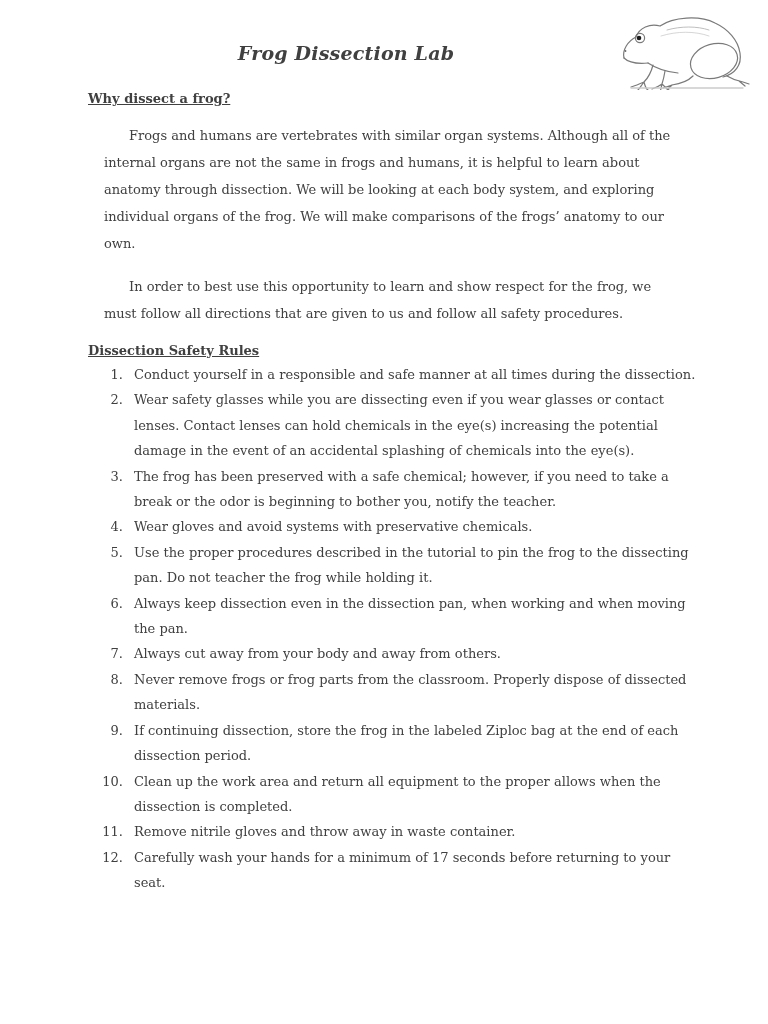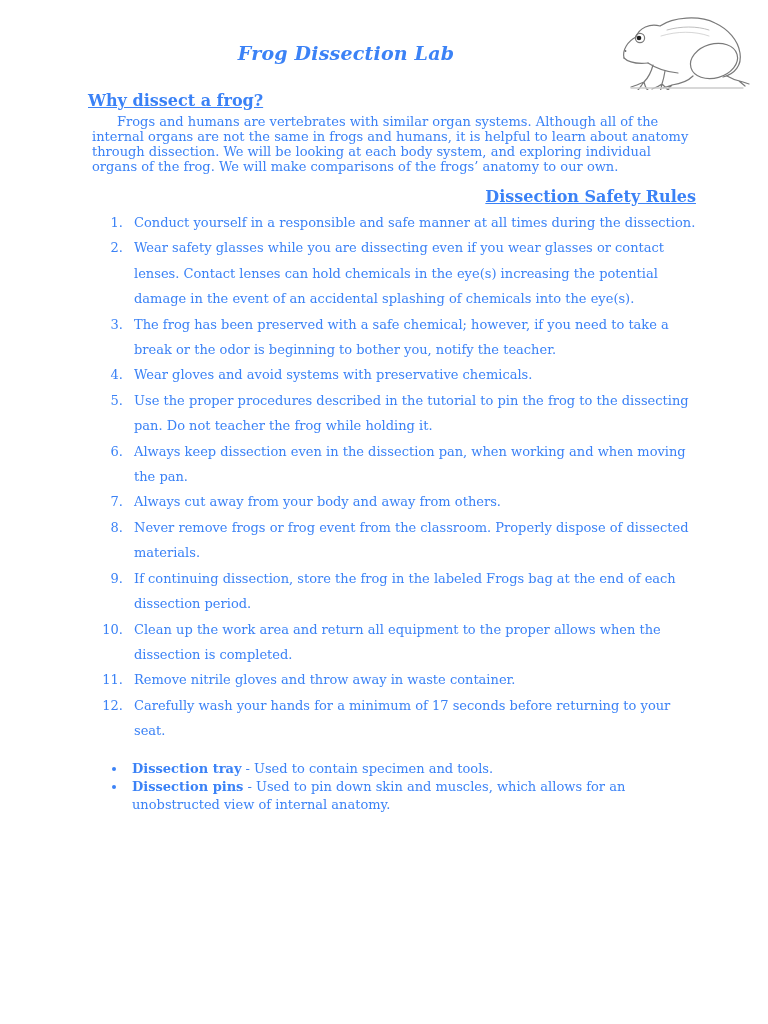--- a/index.html
+++ b/index.html
@@ -5,53 +5,53 @@
   html, body { margin: 0; padding: 0; background: #ffffff; }
   .page {
     position: relative;
     width: 768px;
     height: 1024px;
     box-sizing: border-box;
     background: #ffffff;
     padding: 40px 72px 0 88px;
     font-family: "DejaVu Serif", serif;
     font-size: 13px;
-    color: #3b82f6;
+    color: #404040;
     overflow: hidden;
   }
   .frog {
     position: absolute;
     top: 12px;
     right: 18px;
     width: 135px;
     height: 78px;
   }
   .title {
     margin: 2px 0 0 0;
     width: 516px;
     text-align: center;
     font-size: 19px;
     font-style: italic;
     font-weight: 700;
     letter-spacing: 0.2px;
   }
   .sec-h {
-    font-size: 16px;
+    font-size: 13px;
     font-weight: 700;
     text-decoration: underline;
     margin: 0;
   }
   .why-h { margin-top: 27px; }
   .body {
-    margin: 4px;
-    line-height: 15px;
+    margin: 16px;
+    line-height: 27px;
     text-indent: 25px;
     max-width: 600px;
   }
-  .safety-h { margin-top: 13px; text-align: right; }
+  .safety-h { margin-top: 13px; }
   .rules {
     margin: 4px 0 16px 0;
     padding-left: 39px;
     line-height: 25.4px;
     max-width: 575px;
   }
   .rules li { padding-left: 7px; }
   .equip-h { margin-top: 29px; }
   .equip {
     margin: 12px 0 0 0;
@@ -85,40 +85,37 @@
       <path d="M46,24 C62,19 80,19 94,24" stroke="#c4c4c4" stroke-width="0.7"></path>
       <path d="M16,76 L128,76" stroke="#cccccc" stroke-width="1.4"></path>
     </g>
   </svg>
 
   <h1 class="title">Frog Dissection Lab</h1>
 
   <section>
     <h2 class="sec-h why-h">Why dissect a frog?</h2>
     <p class="body">Frogs and humans are vertebrates with similar organ systems. Although all of the internal organs are not the same in frogs and humans, it is helpful to learn about anatomy through dissection. We will be looking at each body system, and exploring individual organs of the frog. We will make comparisons of the frogs’ anatomy to our own.</p>
+    <p class="body">In order to best use this opportunity to learn and show respect for the frog, we must follow all directions that are given to us and follow all safety procedures.</p>
   </section>
 
   <section>
     <h2 class="sec-h safety-h">Dissection Safety Rules</h2>
     <ol class="rules">
       <li>Conduct yourself in a responsible and safe manner at all times during the dissection.</li>
       <li>Wear safety glasses while you are dissecting even if you wear glasses or contact lenses. Contact lenses can hold chemicals in the eye(s) increasing the potential damage in the event of an accidental splashing of chemicals into the eye(s).</li>
       <li>The frog has been preserved with a safe chemical; however, if you need to take a break or the odor is beginning to bother you, notify the teacher.</li>
       <li>Wear gloves and avoid systems with preservative chemicals.</li>
       <li>Use the proper procedures described in the tutorial to pin the frog to the dissecting pan. Do not teacher the frog while holding it.</li>
       <li>Always keep dissection even in the dissection pan, when working and when moving the pan.</li>
       <li>Always cut away from your body and away from others.</li>
-      <li>Never remove frogs or frog event from the classroom. Properly dispose of dissected materials.</li>
-      <li>If continuing dissection, store the frog in the labeled Frogs bag at the end of each dissection period.</li>
+      <li>Never remove frogs or frog parts from the classroom. Properly dispose of dissected materials.</li>
+      <li>If continuing dissection, store the frog in the labeled Ziploc bag at the end of each dissection period.</li>
       <li>Clean up the work area and return all equipment to the proper allows when the dissection is completed.</li>
       <li>Remove nitrile gloves and throw away in waste container.</li>
       <li>Carefully wash your hands for a minimum of 17 seconds before returning to your seat.</li>
     </ol>
   </section>
 
   <section>
-    <ul class="equip">
-      <li><span class="term">Dissection tray</span><span class="desc">- Used to contain specimen and tools.</span></li>
-      <li><span class="term">Dissection pins</span><span class="desc">- Used to pin down skin and muscles, which allows for an unobstructed view of internal anatomy.</span></li>
-    </ul>
   </section>
 
 </div>
 
 </body></html>

